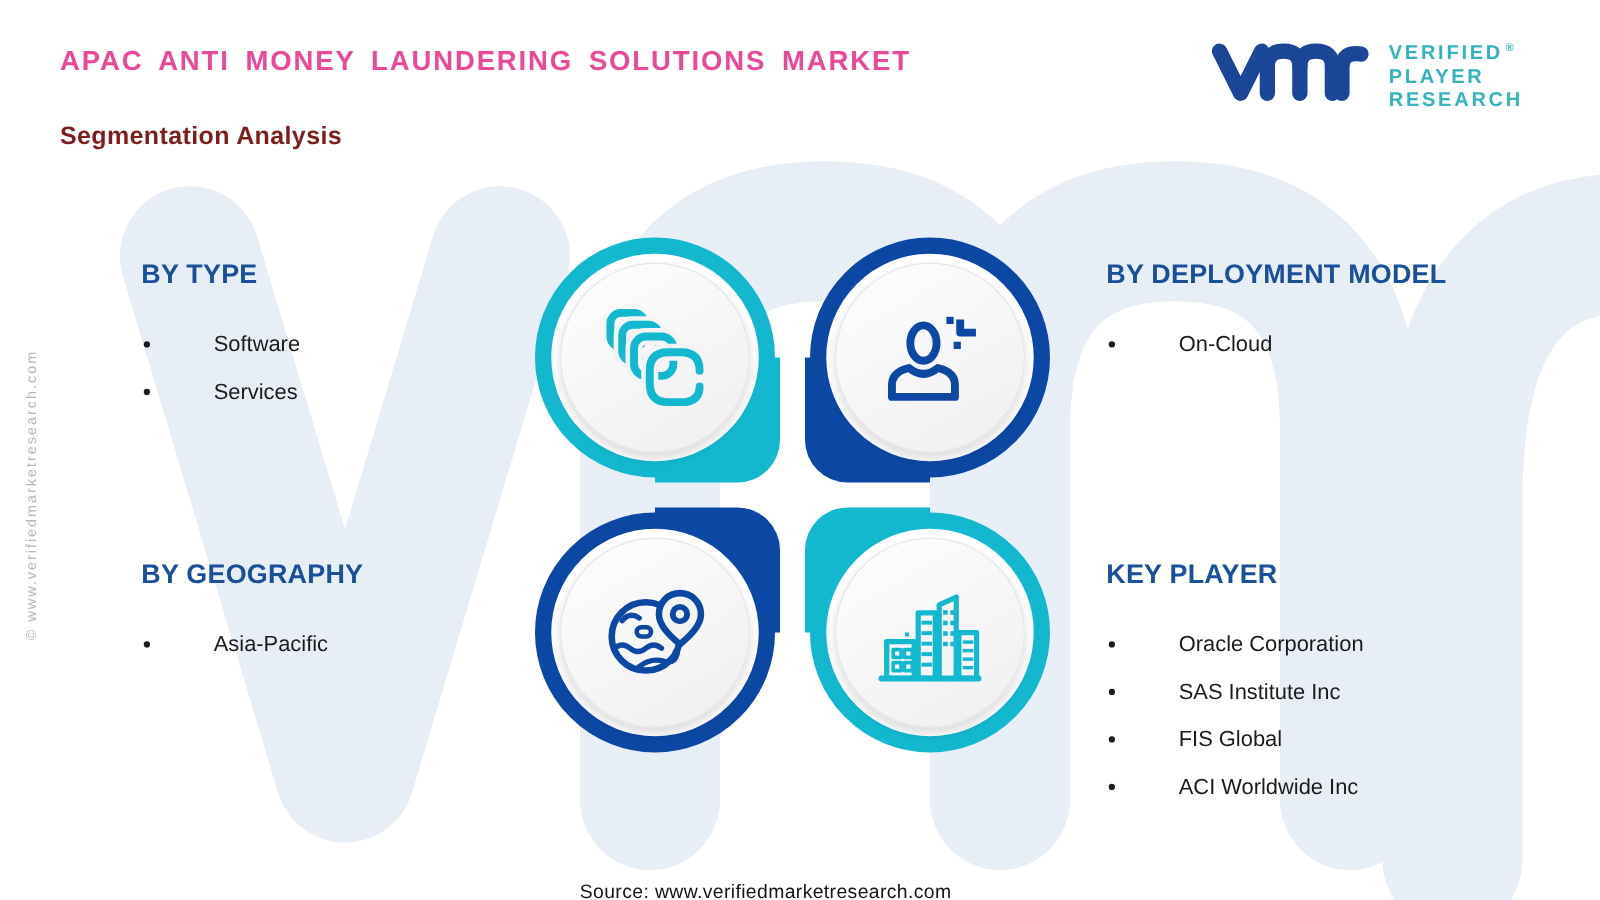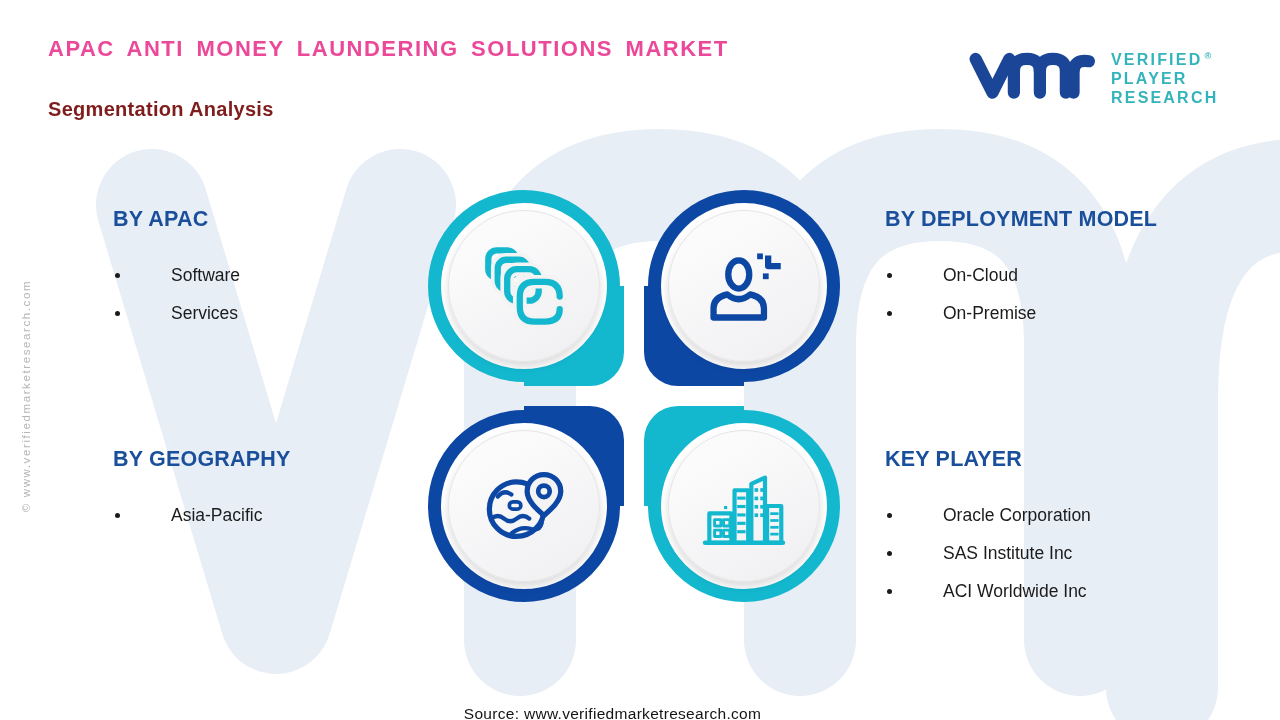--- a/index.html
+++ b/index.html
@@ -17,21 +17,21 @@
   }
   
   .title{
     position:absolute;left:48px;top:36px;z-index:3;
     color:#ec4899;font-size:22px;font-weight:bold;letter-spacing:1.5px;word-spacing:5px;white-space:nowrap;
   }
   .subtitle{
     position:absolute;left:48px;top:98px;z-index:3;
     color:#7f1d1d;font-size:20px;font-weight:bold;letter-spacing:0.3px;white-space:nowrap;
   }
-  .logo{position:absolute;left:968px;top:44px;z-index:3;display:flex;align-items:flex-start;}
+  .logo{position:absolute;left:968px;top:26px;z-index:3;display:flex;align-items:flex-start;}
   .logo-mark{display:block;}
   .logo-text{
     margin-left:13px;margin-top:3px;color:#33b3bb;font-weight:bold;font-size:16px;
     letter-spacing:2.2px;line-height:19px;white-space:nowrap;
   }
   .logo-text .reg{font-size:9px;vertical-align:super;letter-spacing:0;margin-left:2px;}
   
   .sec{position:absolute;z-index:3;width:380px;}
   .sec h2{
     margin:0;color:#1a4f9c;font-size:21.5px;font-weight:bold;letter-spacing:0.2px;white-space:nowrap;
@@ -105,44 +105,40 @@
       </g>
     </svg>
     <div class="logo-text">
       <div><span>VERIFIED</span><span class="reg">®</span></div>
       <div>PLAYER</div>
       <div>RESEARCH</div>
     </div>
   </div>
 
   <section class="sec" id="sec-type">
-    <h2>BY APAC</h2>
+    <h2>BY TYPE</h2>
     <ul class="list">
       <li>
           <span class="dot"></span>
           <span>Software</span>
         </li>
       <li>
           <span class="dot"></span>
           <span>Services</span>
         </li>
     </ul>
   </section>
 
   <section class="sec" id="sec-deployment">
     <h2>BY DEPLOYMENT MODEL</h2>
     <ul class="list">
       <li>
           <span class="dot"></span>
           <span>On-Cloud</span>
         </li>
-      <li>
-          <span class="dot"></span>
-          <span>On-Premise</span>
-        </li>
     </ul>
   </section>
 
   <section class="sec" id="sec-geography">
     <h2>BY GEOGRAPHY</h2>
     <ul class="list">
       <li>
           <span class="dot"></span>
           <span>Asia-Pacific</span>
         </li>
@@ -152,20 +148,24 @@
   <section class="sec" id="sec-keyplayer">
     <h2>KEY PLAYER</h2>
     <ul class="list">
       <li>
           <span class="dot"></span>
           <span>Oracle Corporation</span>
         </li>
       <li>
           <span class="dot"></span>
           <span>SAS Institute Inc</span>
+        </li>
+      <li>
+          <span class="dot"></span>
+          <span>FIS Global</span>
         </li>
       <li>
           <span class="dot"></span>
           <span>ACI Worldwide Inc</span>
         </li>
     </ul>
   </section>
 
   <div class="graphic">
     <div class="petal petal-tl"></div>

